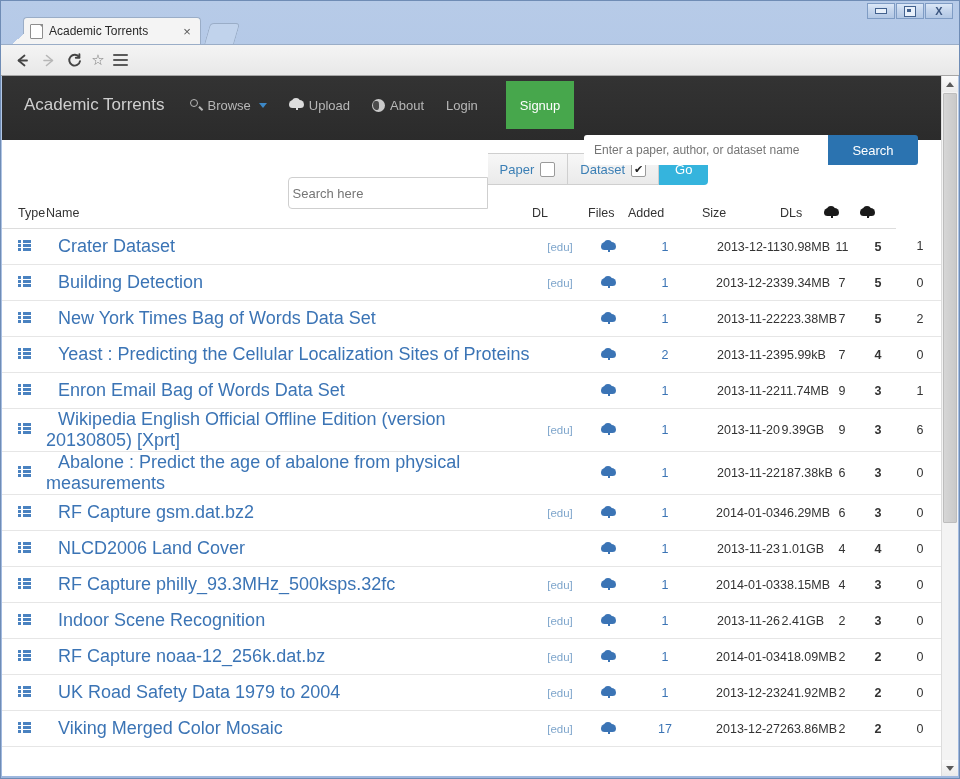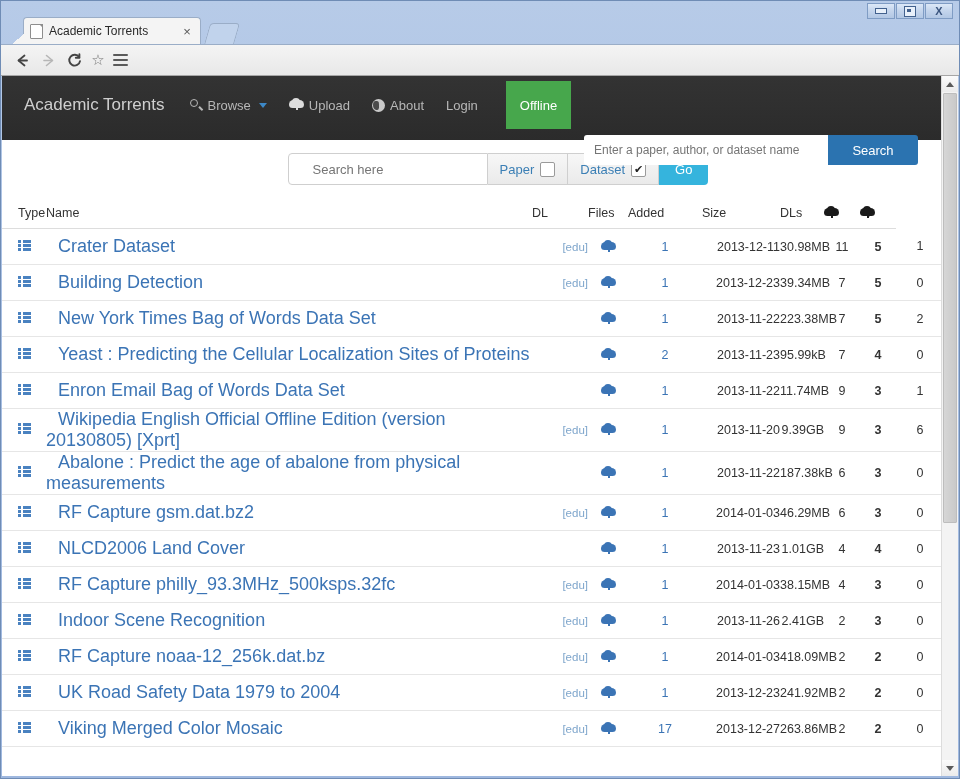--- a/index.html
+++ b/index.html
@@ -151,22 +151,22 @@
   }
 
   
   #subsearch{
     height:58px;display:flex;align-items:center;justify-content:center;
     background:#fff;
   }
   #subsearch-inner{display:flex;height:32px;margin-left:50px;}
   #searchhere{
     width:200px;border:1px solid #cfcfcf;border-radius:4px 0 0 4px;
-    font-size:13px;color:#999;padding:0 24px;outline:none;
-    font-family:"Liberation Sans",sans-serif;box-sizing:border-box;height:32px;
+    font-size:13px;color:#999;padding:0 4px;outline:none;
+    font-family:"Liberation Sans",sans-serif;box-sizing:border-box;height:32px;margin-top:24px;
   }
   .chk-group{
     display:flex;align-items:center;gap:6px;
     background:linear-gradient(to bottom,#f7f7f7,#eaeaea);
     border:1px solid #cfcfcf;border-left:none;
     padding:0 12px;font-size:13px;color:#3b7fb5;box-sizing:border-box;height:32px;
   }
   .chk{
     width:13px;height:13px;border:1px solid #9a9a9a;background:#fff;border-radius:2px;
     display:inline-flex;align-items:center;justify-content:center;
@@ -184,21 +184,21 @@
     font-weight:normal;font-size:12.5px;color:#333;
     padding:8px 0;border-bottom:1px solid #dddddd;
     text-align:left;
   }
   #table td{
     font-size:12.5px;color:#333;padding:0;height:35px;
     border-bottom:1px solid #e6e6e6;vertical-align:middle;
   }
   .c-type{width:44px;padding-left:16px!important;}
   .c-name{width:500px;}
-  .c-dl{width:52px;text-align:right;}
+  .c-dl{width:52px;text-align:center;}
   .c-files{width:44px;text-align:center;}
   .c-added{width:84px;text-align:center;}
   .c-size{width:82px;text-align:right;}
   .c-dls{width:40px;text-align:center;}
   .c-seed{width:34px;text-align:center;}
   .c-leech{width:34px;text-align:center;}
 
   th.c-type{padding-left:16px;}
   th.c-dl,th.c-files,th.c-added,th.c-dls,th.c-seed,th.c-leech{text-align:center;}
   th.c-size{text-align:center;}
@@ -366,21 +366,21 @@
 
         <div class="navitem">
           <span class="globe"></span>
           <span>About</span>
         </div>
 
         <div class="navitem">
           <span>Login</span>
         </div>
 
-        <div id="signup">Offline</div>
+        <div id="signup">Signup</div>
       </div>
 
       <div id="searchwrap">
         <input type="text" placeholder="Enter a paper, author, or dataset name" style="">
         <div id="searchbtn">Search</div>
       </div>
     </div>
 
     <div id="subsearch">
       <div id="subsearch-inner">

